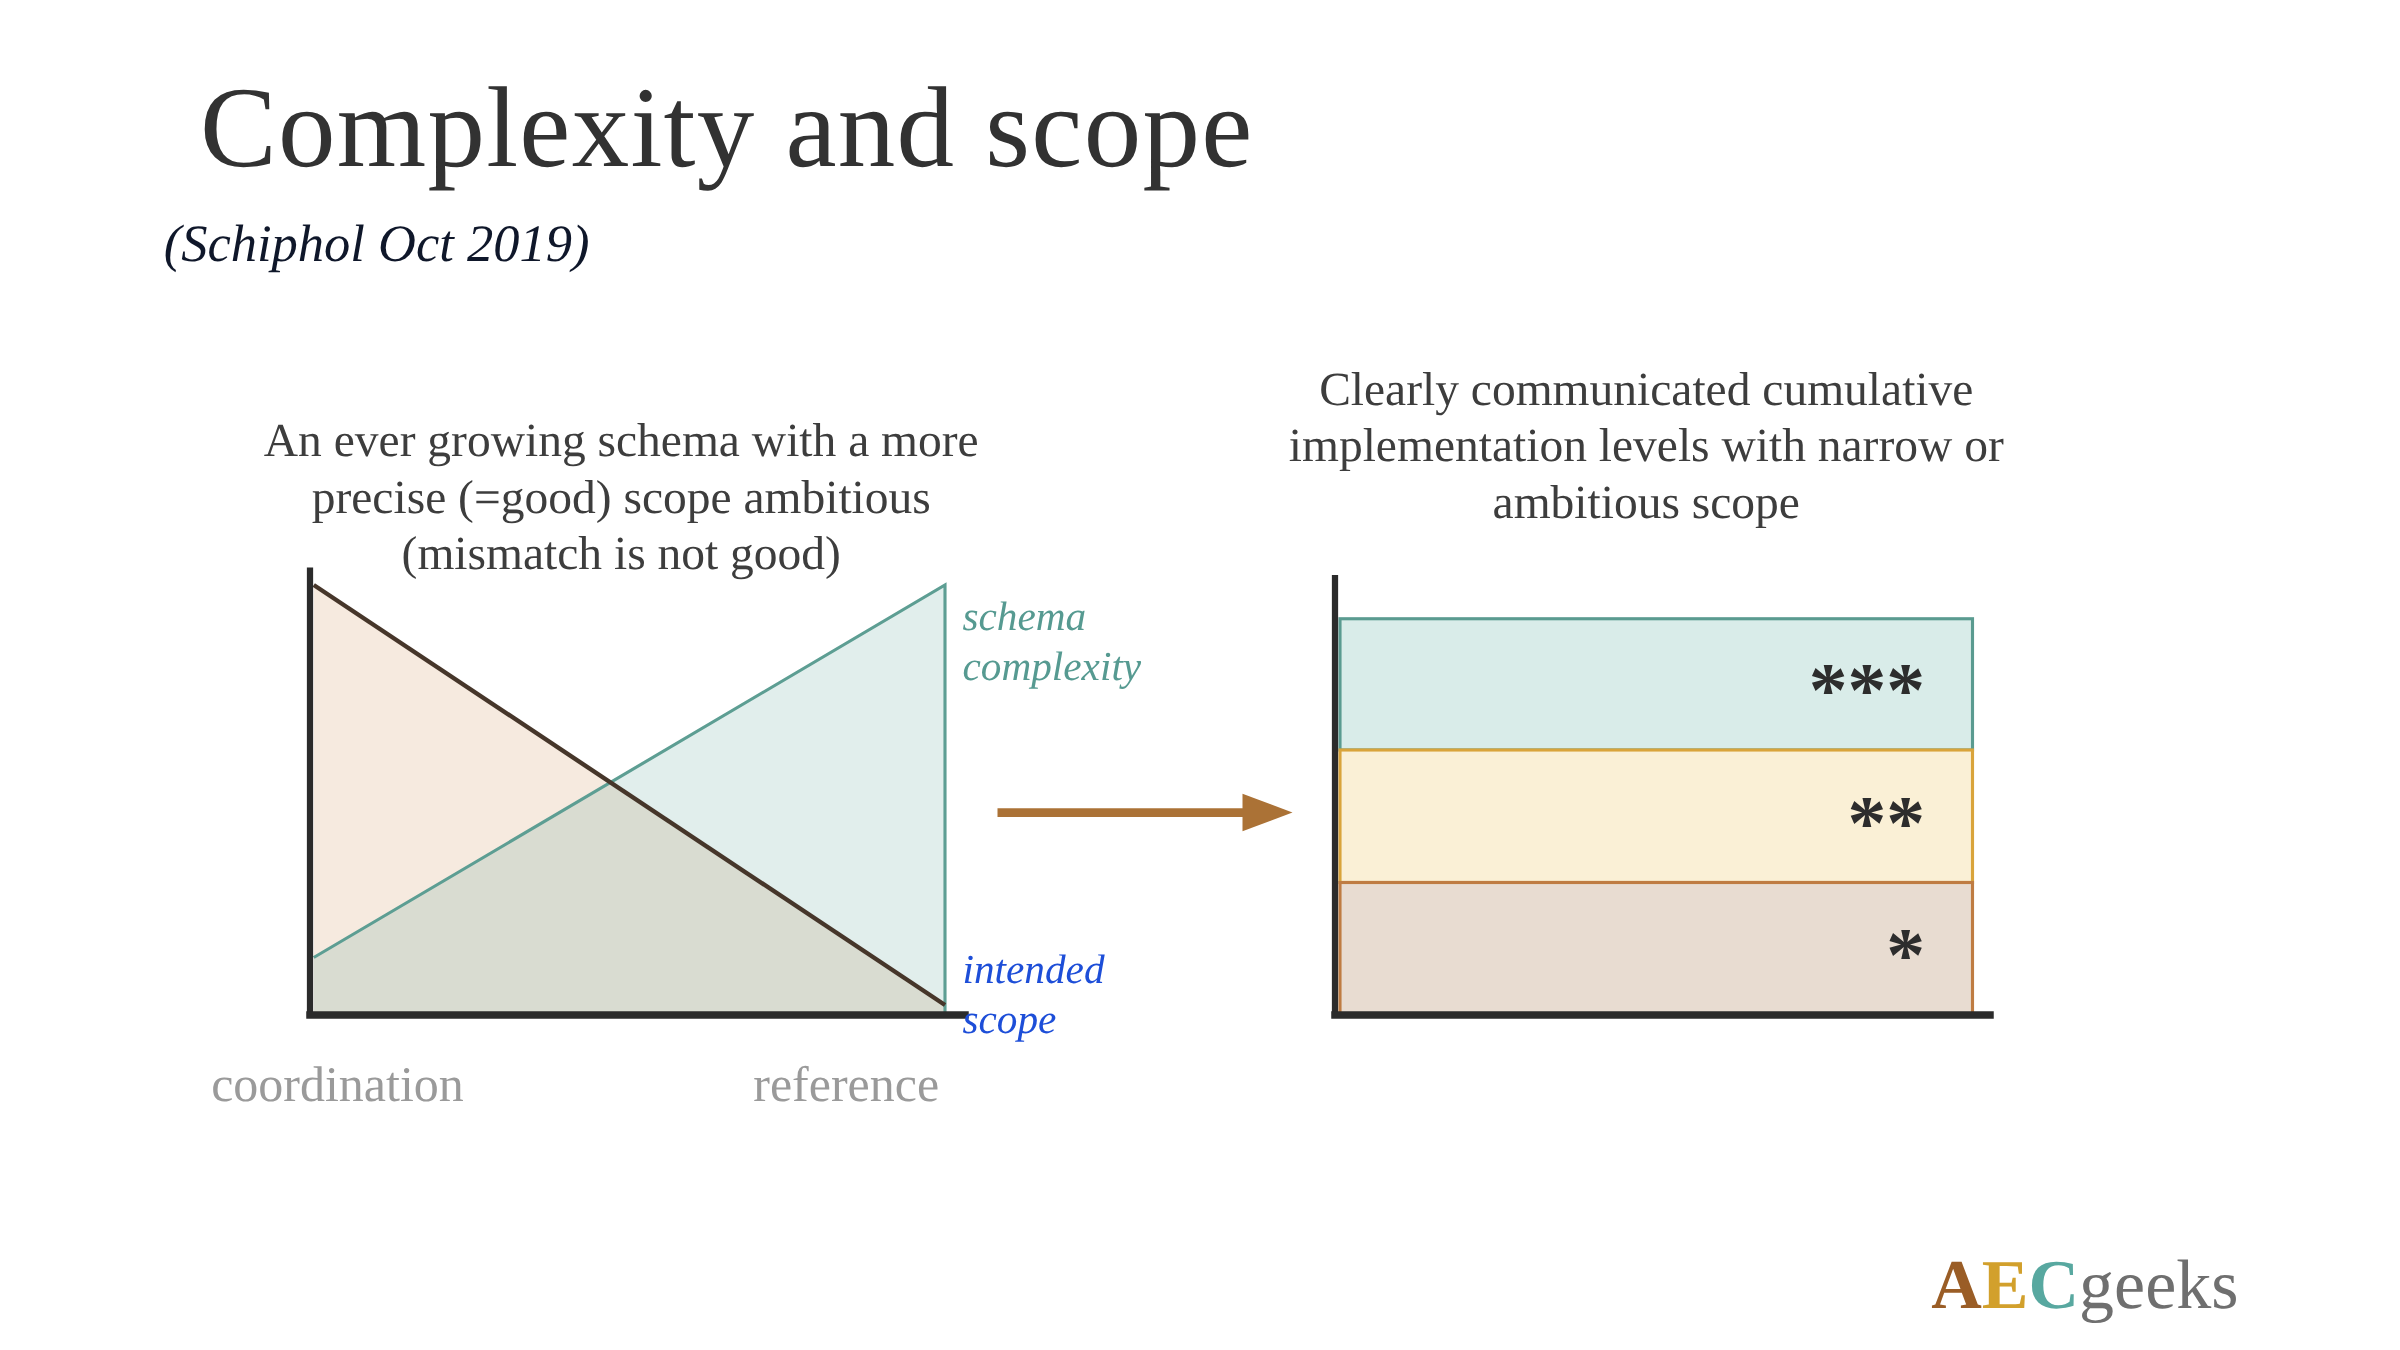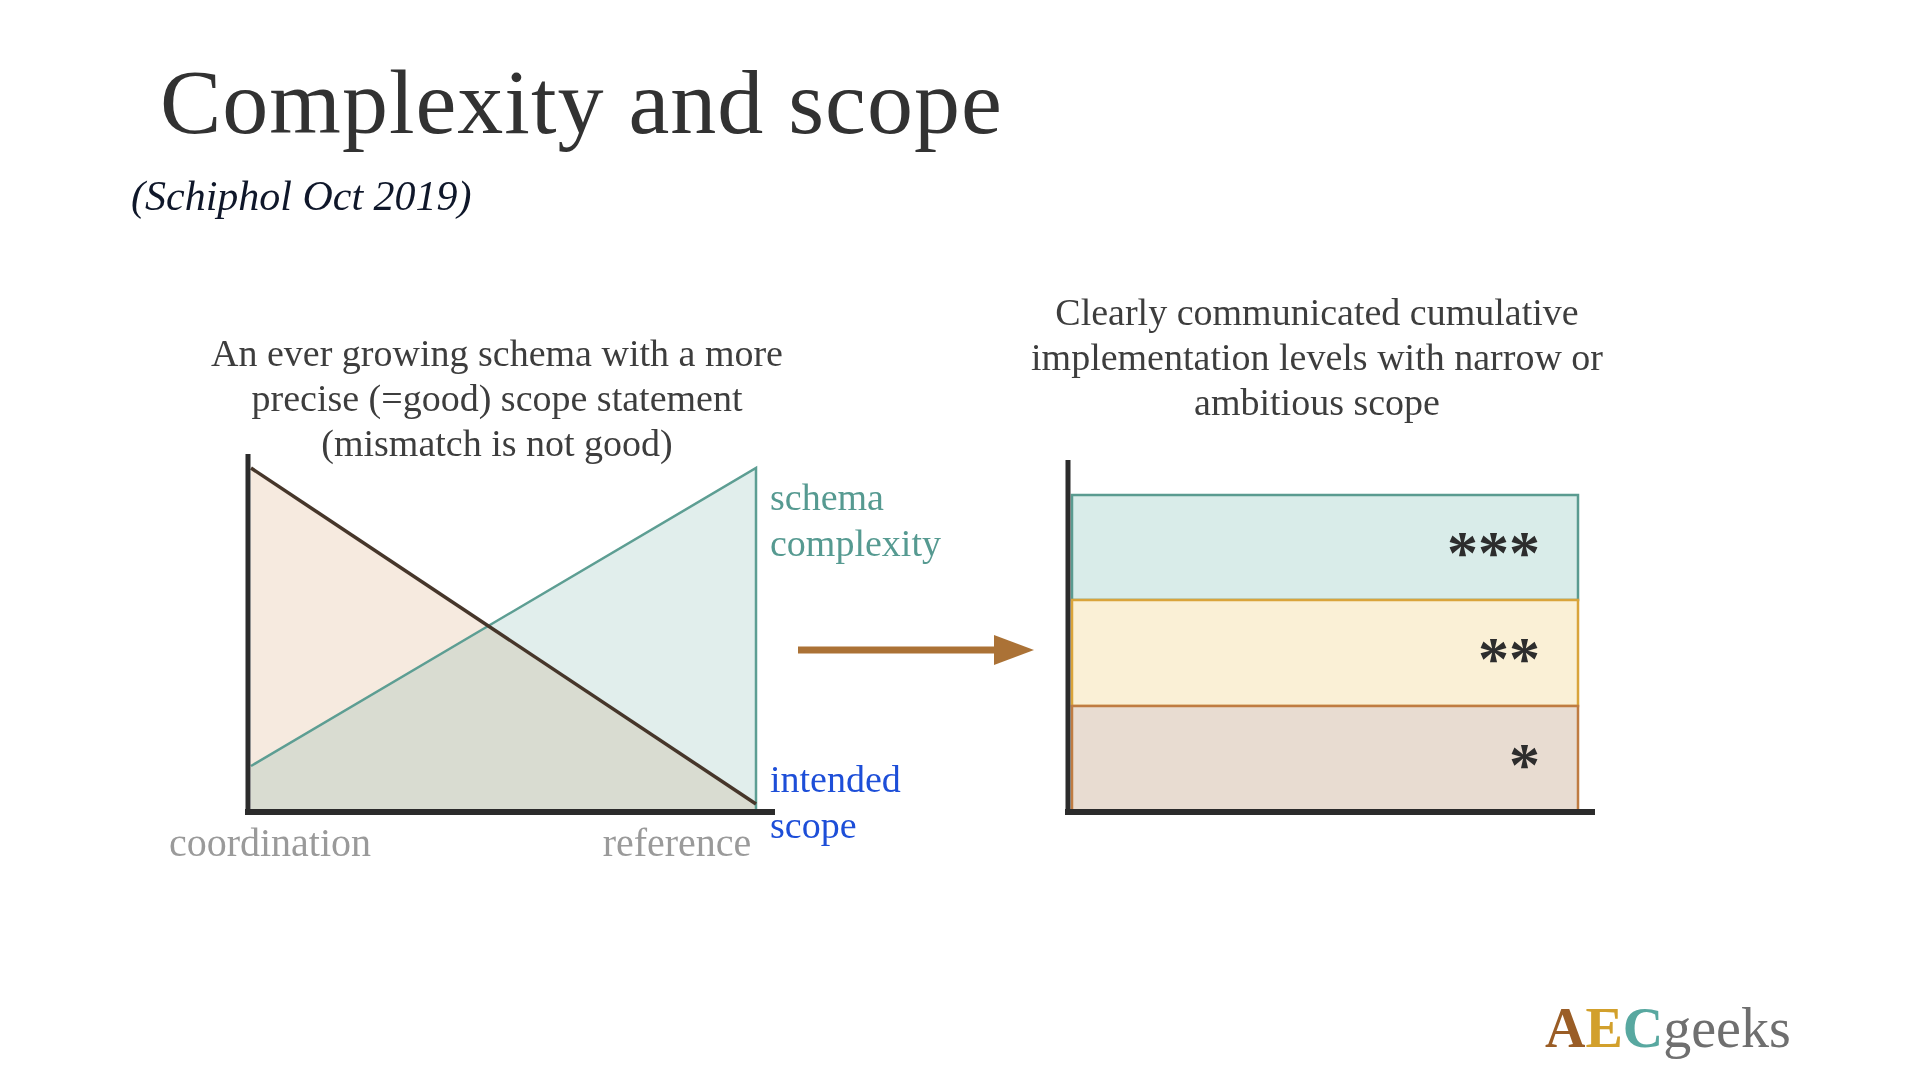--- a/index.html
+++ b/index.html
@@ -24,26 +24,26 @@
     position:absolute;top:290px;width:680px;
     font-size:38px;line-height:1.18;text-align:center;color:#3d3d3d;
   }
   .caption-left{left:157px;margin-top:41px;}
   .caption-right{left:977px;}
   .caption span{display:block;}
   .chart-svg{position:absolute;}
   .left-chart-svg{left:230px;top:440px;}
   .right-chart-svg{left:1050px;top:450px;}
   .side-label{
-    position:absolute;font-size:38px;line-height:1.22;white-space:nowrap;
+    position:absolute;font-size:33px;line-height:1.22;white-space:nowrap;font-style:italic;
   }
   .label-schema{left:770px;top:474px;color:#569a91;}
   .label-intended{left:770px;top:756px;color:#1d4ed8;}
   .axis-label{
-    position:absolute;top:819px;width:240px;text-align:center;
+    position:absolute;top:844px;width:240px;text-align:center;
     font-size:40px;color:#9a9a9a;white-space:nowrap;
   }
   .axis-label-coordination{left:150px;}
   .axis-label-reference{left:557px;}
   .arrow-svg{position:absolute;left:790px;top:628px;}
   .logo{
     position:absolute;left:1545px;top:998px;
     font-size:56px;line-height:1.1;white-space:nowrap;
   }
   .logo .l-a{color:#9a5d26;font-weight:bold;}
@@ -58,21 +58,21 @@
 </head>
 <body>
 
 <div class="slide">
 
   <div class="title">Complexity and scope</div>
   <div class="subtitle">(Schiphol Oct 2019)</div>
 
   <div class="caption caption-left">
     <span>An ever growing schema with a more</span>
-    <span>precise (=good) scope statement</span>
+    <span>precise (=good) scope ambitious</span>
     <span>(mismatch is not good)</span>
   </div>
 
   <div class="caption caption-right">
     <span>Clearly communicated cumulative</span>
     <span>implementation levels with narrow or</span>
     <span>ambitious scope</span>
   </div>
 
   <svg class="chart-svg left-chart-svg" width="580" height="450" viewBox="0 0 580 450">

